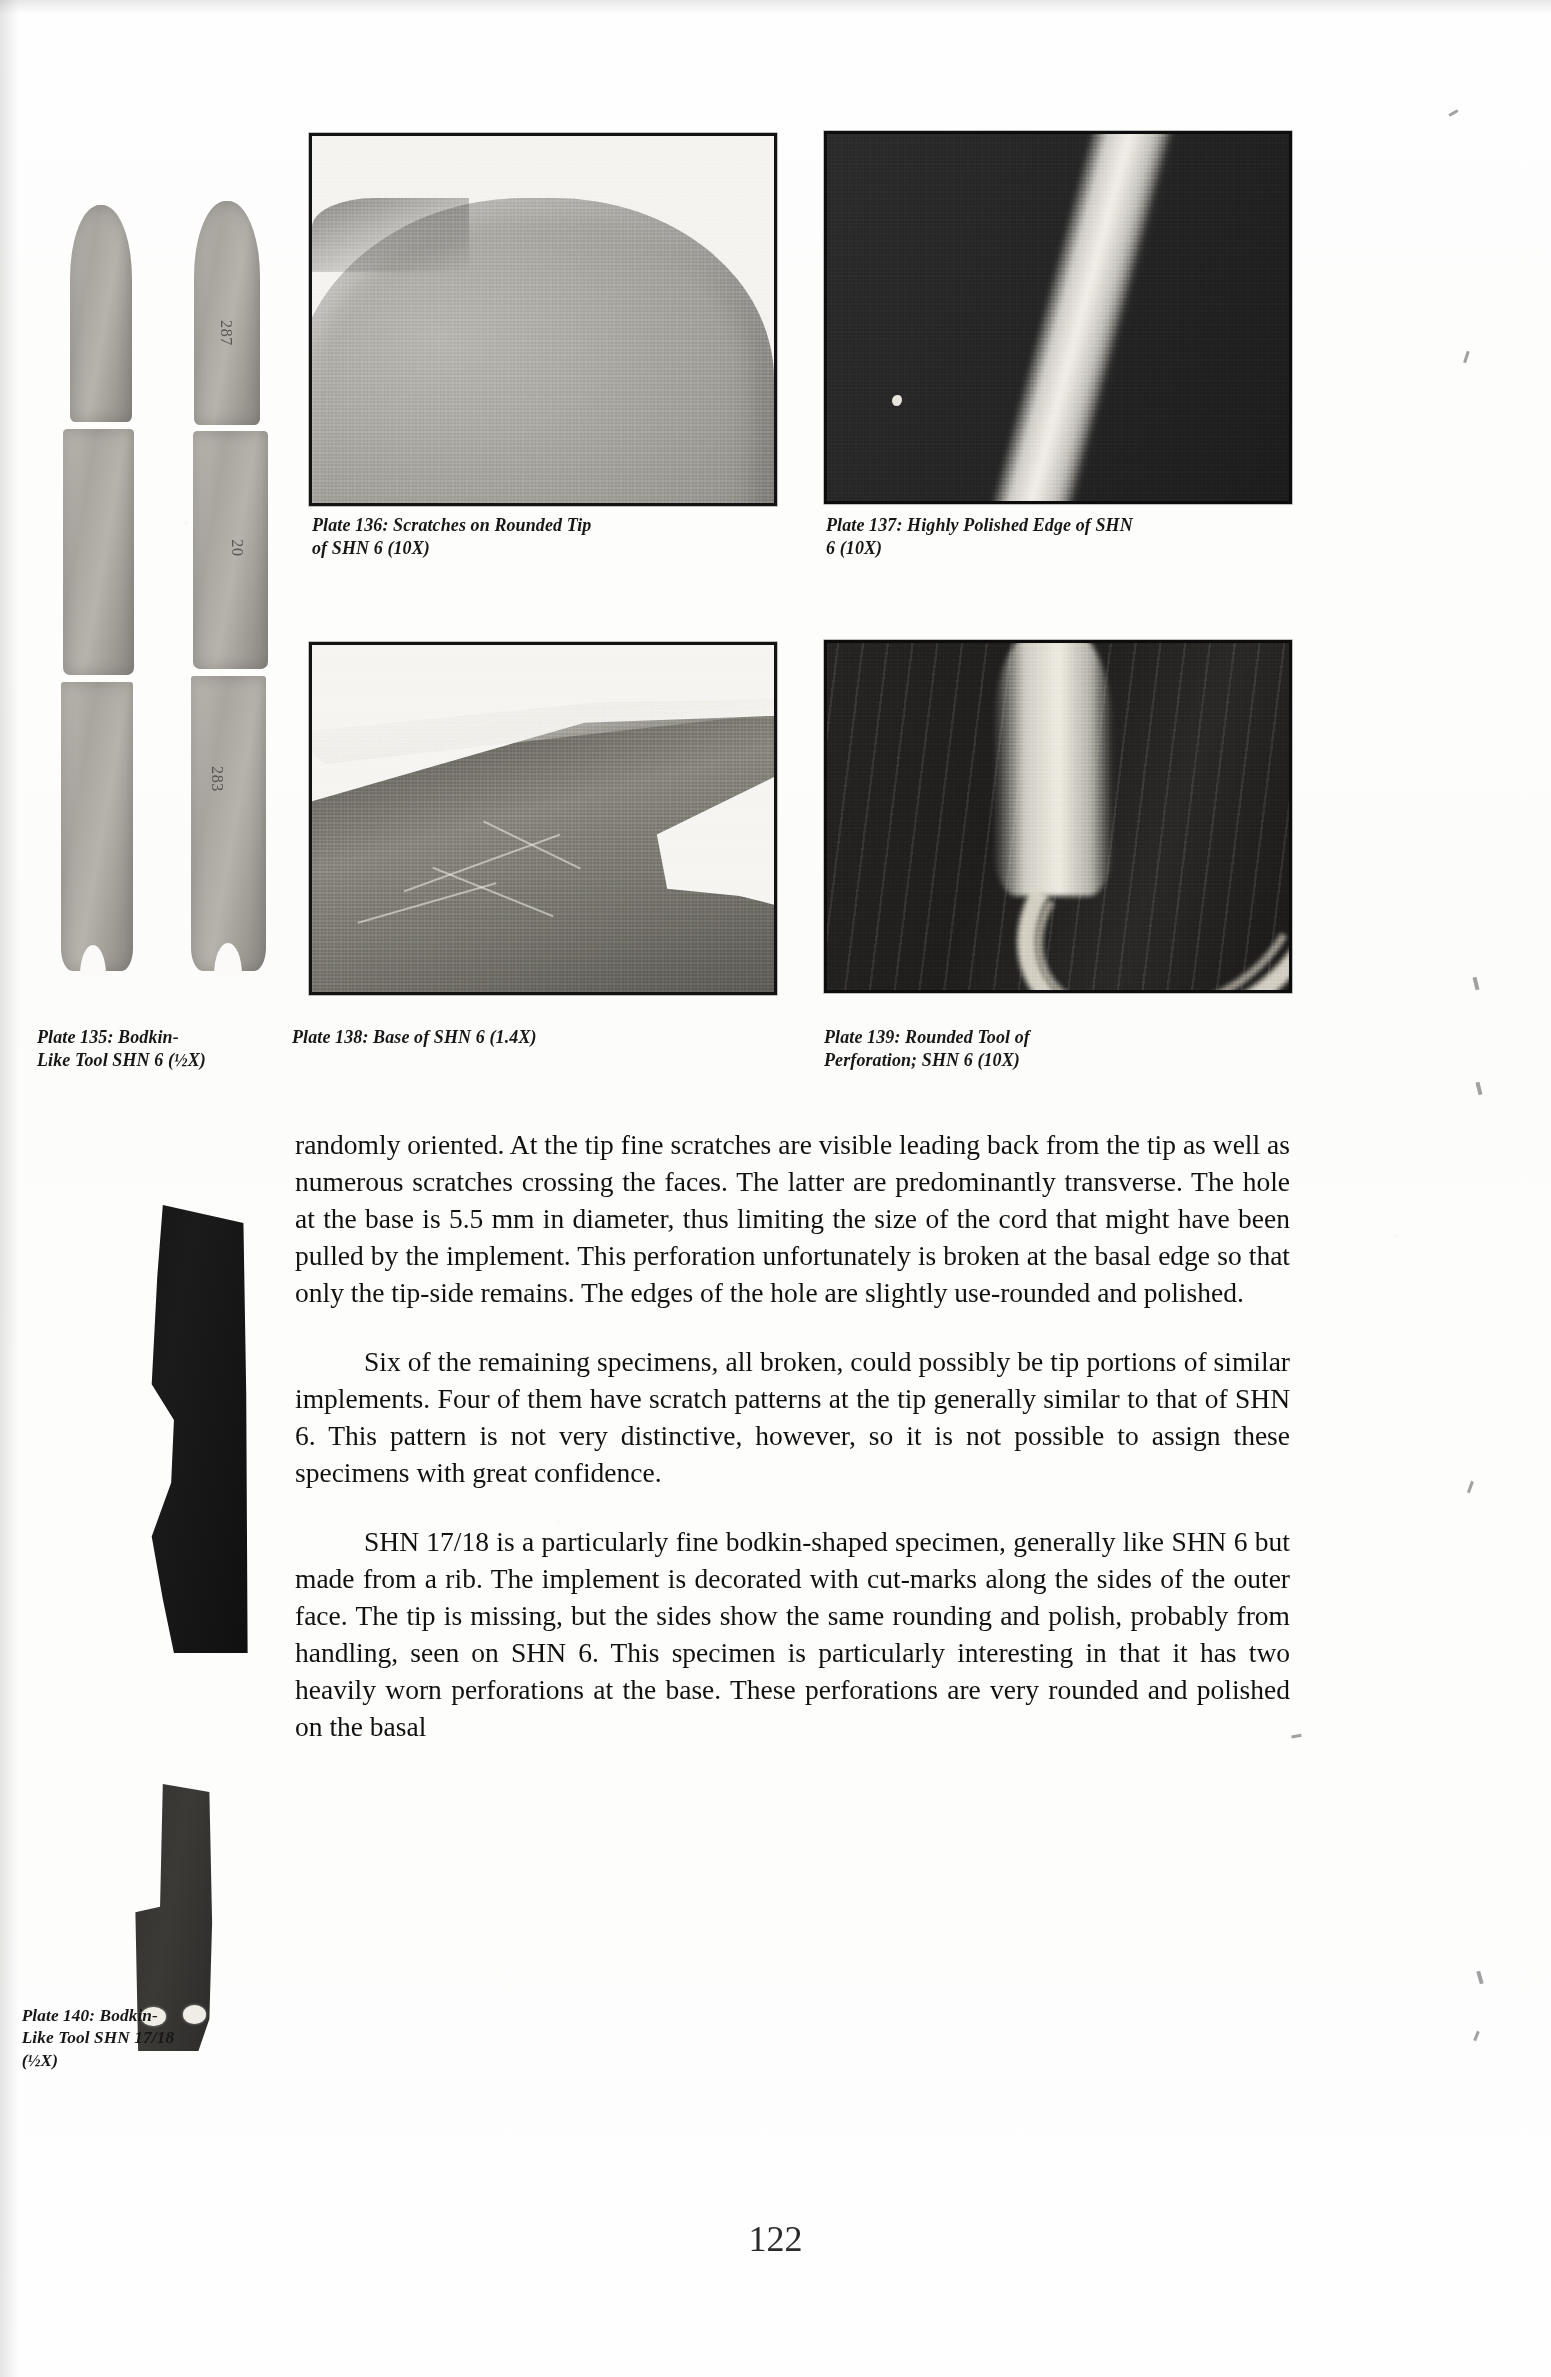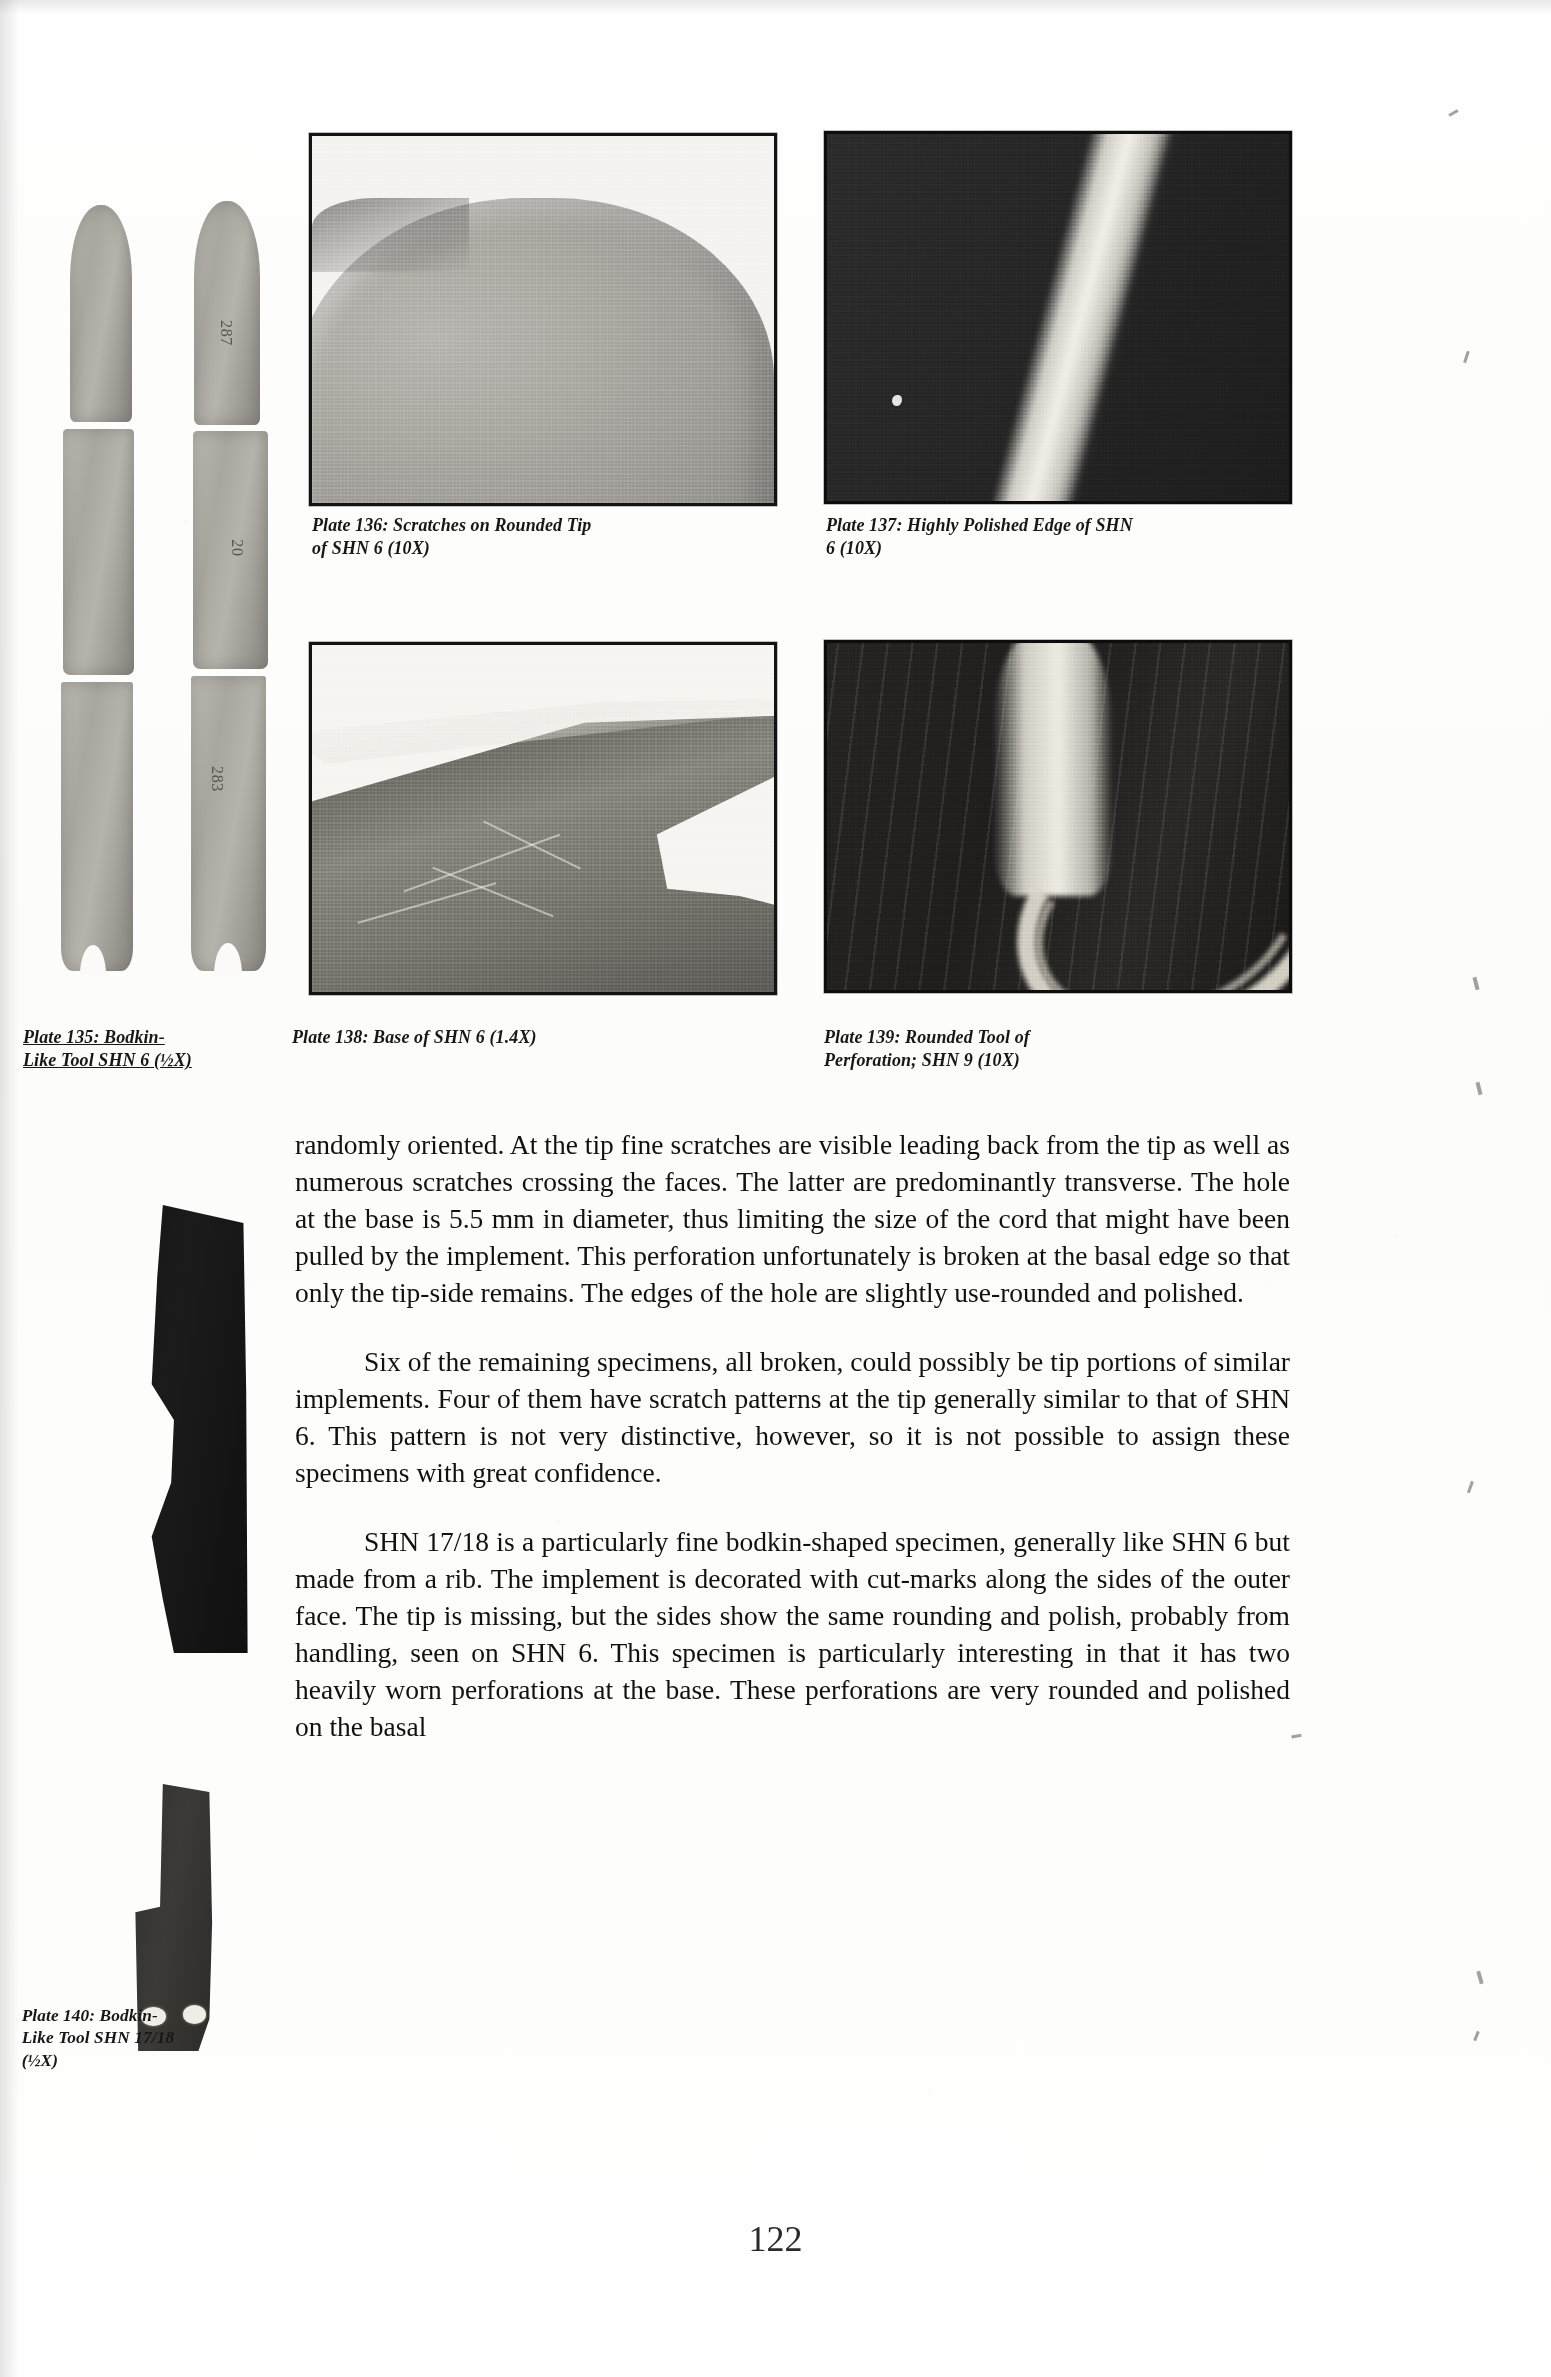--- a/index.html
+++ b/index.html
@@ -295,21 +295,21 @@
     </div>
     <div class="bone bone-mid" style="left:142px; top:240px; width:75px; height:238px;">
       <div class="bone-num" style="left:35px; top:108px;">20</div>
     </div>
     <div class="bone bone-bot" style="left:140px; top:485px; width:75px; height:295px;">
       <div class="bone-num" style="left:13px; top:94px;">283</div>
       <div class="bone-notch" style="left:23px; bottom:-4.3px; width:27.5px; height:32px;"></div>
     </div>
   </div>
 
-  <div class="caption" style="left:23px; top:1026px; width:238px;text-decoration:underline;">
+  <div class="caption" style="left:37px; top:1026px; width:238px;">
     <div>Plate 135: Bodkin-</div>
     <div>Like Tool SHN 6 (½X)</div>
   </div>
 
   <div class="photo" style="left:309px; top:133px; width:462px; height:367px;">
     <div class="p136-bg"></div>
     <div class="p136-tip"></div>
     <div class="p136-shadeband"></div>
     <div class="noise"></div>
   </div>
@@ -349,21 +349,21 @@
     <div class="p139-hook2"></div>
     <div class="noise"></div>
   </div>
 
   <div class="caption" style="left:292px; top:1026px; width:506px;">
     <div>Plate 138: Base of SHN 6 (1.4X)</div>
   </div>
 
   <div class="caption justify" style="left:824px; top:1026px; width:462px;">
     <div>Plate 139: Rounded Tool of</div>
-    <div style="text-align:left;">Perforation; SHN 9 (10X)</div>
+    <div style="text-align:left;">Perforation; SHN 6 (10X)</div>
   </div>
 
   <div class="sil-a" style="left:110px; top:1205px; width:139px; height:448px;"></div>
 
   <div class="sil-b" style="left:108px; top:1784px; width:137px; height:267px;">
     <div class="perf" style="left:33px; bottom:24.6px; width:24.6px; height:19px;"></div>
     <div class="perf" style="left:75px; bottom:27.5px; width:23px; height:19px;"></div>
   </div>
 
   <div class="caption small" style="left:21.7px; top:2005px; width:253px;">

